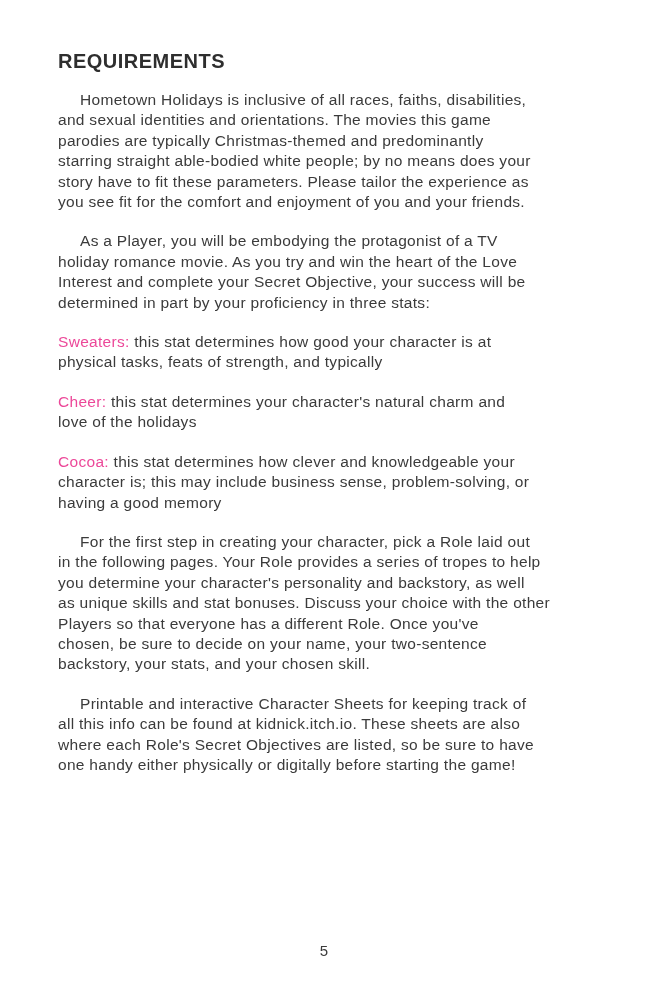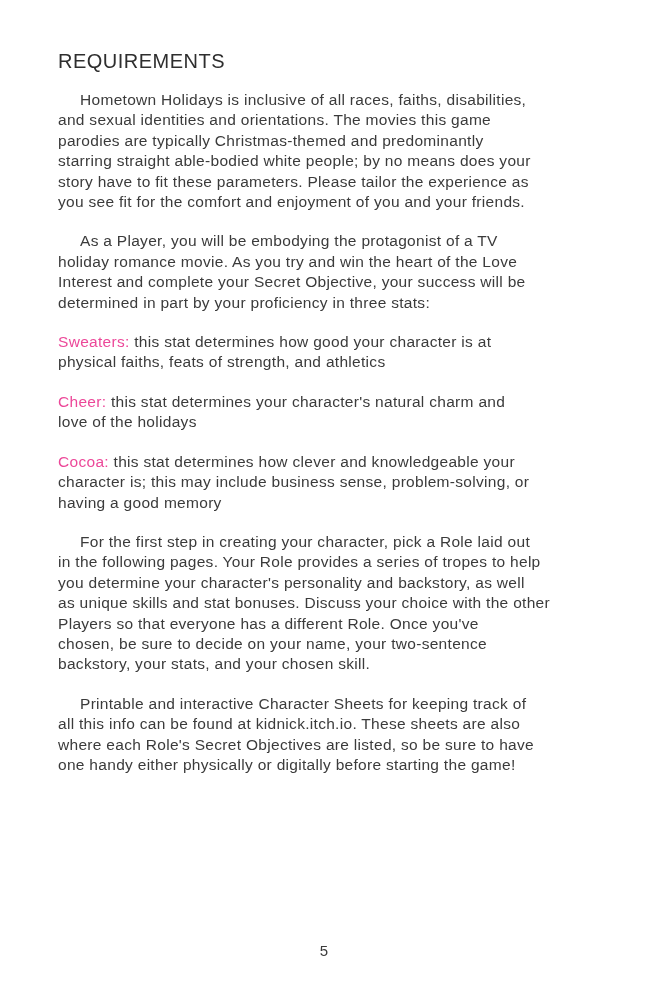--- a/index.html
+++ b/index.html
@@ -14,21 +14,21 @@
     font-family: "Liberation Sans", "DejaVu Sans", sans-serif;
     font-size: 15.5px;
     line-height: 20.4px;
     letter-spacing: 0.3px;
     overflow: hidden;
   }
   h2 {
     margin: 0 0 17px 0;
     font-size: 20px;
     line-height: 24px;
-    font-weight: 400;
+    font-weight: 700;
     color: #2e2e2e;
     letter-spacing: 0.5px;
   }
   section.gap h2 { margin-top: 25px; }
   p {
     margin: 0 0 19px 0;
     white-space: pre-line;
   }
   p.indent { text-indent: 22px; }
   p b { font-weight: 400; color: #ec4899; }
@@ -59,21 +59,21 @@
 you see fit for the comfort and enjoyment of you and your friends.</p>
   </section>
 
   <section class="gap">
     <p class="indent">As a Player, you will be embodying the protagonist of a TV
 holiday romance movie. As you try and win the heart of the Love
 Interest and complete your Secret Objective, your success will be
 determined in part by your proficiency in three stats:</p>
 
     <p><b>Sweaters:</b><span> this stat determines how good your character is at
-physical faiths, feats of strength, and athletics</span></p>
+physical tasks, feats of strength, and typically</span></p>
 
     <p><b>Cheer:</b><span> this stat determines your character's natural charm and
 love of the holidays</span></p>
 
     <p><b>Cocoa:</b><span> this stat determines how clever and knowledgeable your
 character is; this may include business sense, problem-solving, or
 having a good memory</span></p>
 
     <p class="indent">For the first step in creating your character, pick a Role laid out
 in the following pages. Your Role provides a series of tropes to help

